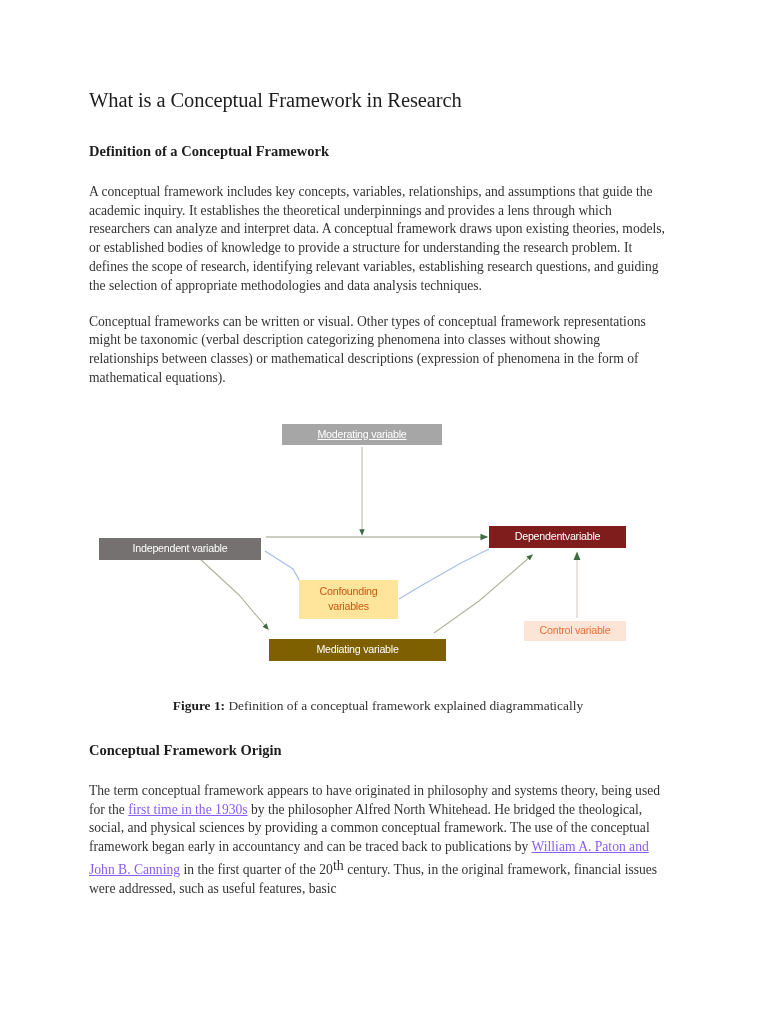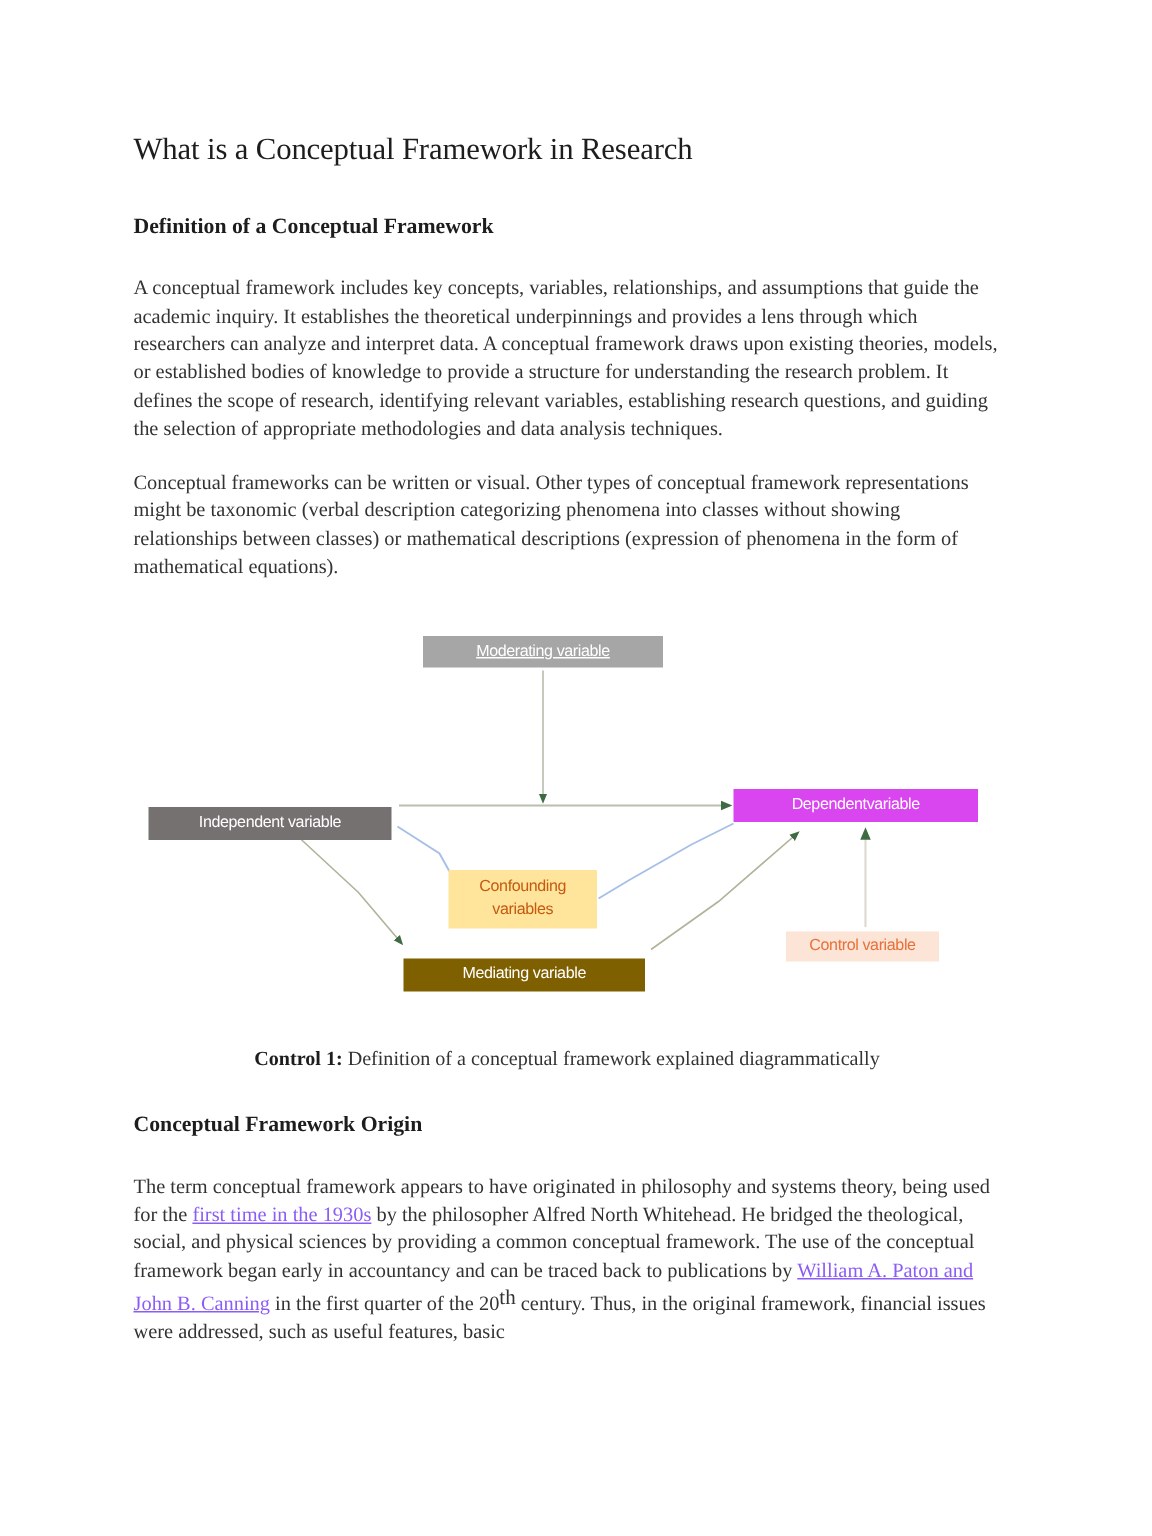--- a/index.html
+++ b/index.html
@@ -88,30 +88,30 @@
   }
   .node-moderating {
     left: 193px; top: 9px; width: 160px; height: 21px;
     background: #a6a6a6; color: #ffffff; text-decoration: underline;
   }
   .node-independent {
     left: 10px; top: 123px; width: 162px; height: 22px;
     background: #767171; color: #ffffff;
   }
   .node-dependent {
-    left: 400px; top: 111px; width: 163px; height: 22px;
-    background: #d946ef; color: #ffffff;
+    left: 400px; top: 111px; width: 137px; height: 22px;
+    background: #7f1d1d; color: #ffffff;
   }
   .node-confounding {
     left: 210px; top: 165px; width: 99px; height: 39px;
     background: #ffe49c; color: #c55a11;
     line-height: 15px;
   }
   .node-mediating {
-    left: 180px; top: 224px; width: 161px; height: 22px;
+    left: 180px; top: 224px; width: 177px; height: 22px;
     background: #7f6000; color: #ffffff;
   }
   .node-control {
     left: 435px; top: 206px; width: 102px; height: 20px;
     background: #fce4d6; color: #e8703a;
   }
 
   .fig-caption {
     margin-top: 20px;
     font-size: 13.4px;
@@ -176,21 +176,21 @@
 
       <div class="node node-confounding">Confounding
 variables</div>
 
       <div class="node node-mediating">Mediating variable</div>
 
       <div class="node node-control">Control variable</div>
     </div>
 
     <div class="fig-caption">
-      <b>Control 1:</b><span> Definition of a conceptual framework explained diagrammatically</span>
+      <b>Figure 1:</b><span> Definition of a conceptual framework explained diagrammatically</span>
     </div>
 
     <div style="height:26px"></div>
 
     <h2 class="section-heading">Conceptual Framework Origin</h2>
 
     <div class="spacer-after-h2"></div>
 
     <p class="body-text"><span>The term conceptual framework appears to have originated in philosophy and systems theory, being used for the </span><a class="doc-link" href="#">first time in the 1930s</a><span> by the philosopher Alfred North Whitehead. He bridged the theological, social, and physical sciences by providing a common conceptual framework. The use of the conceptual framework began early in accountancy and can be traced back to publications by </span><a class="doc-link" href="#">William A. Paton and John B. Canning</a><span> in the first quarter of the 20</span><sup class="ordinal">th</sup><span> century. Thus, in the original framework, financial issues were addressed, such as useful features, basic</span></p>
 

